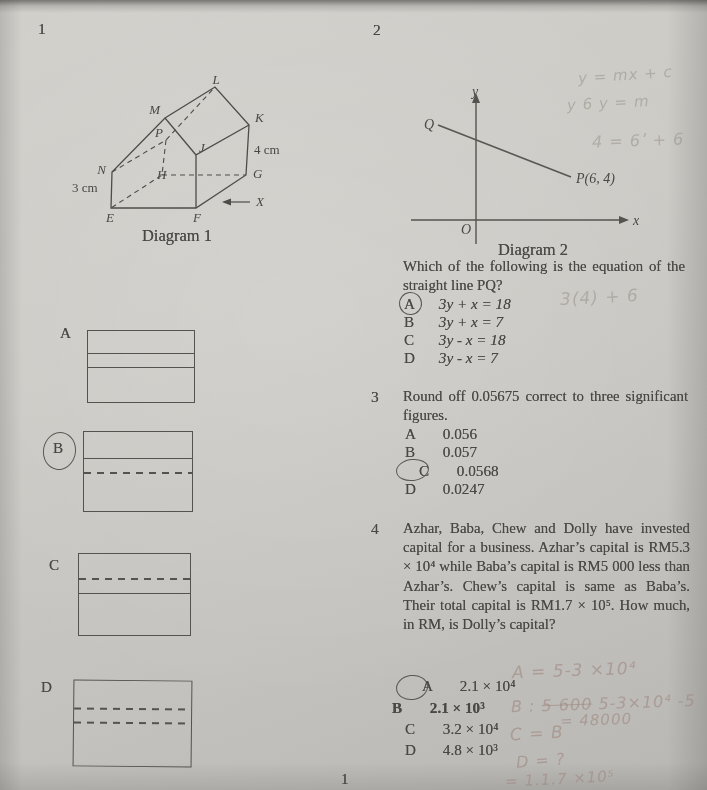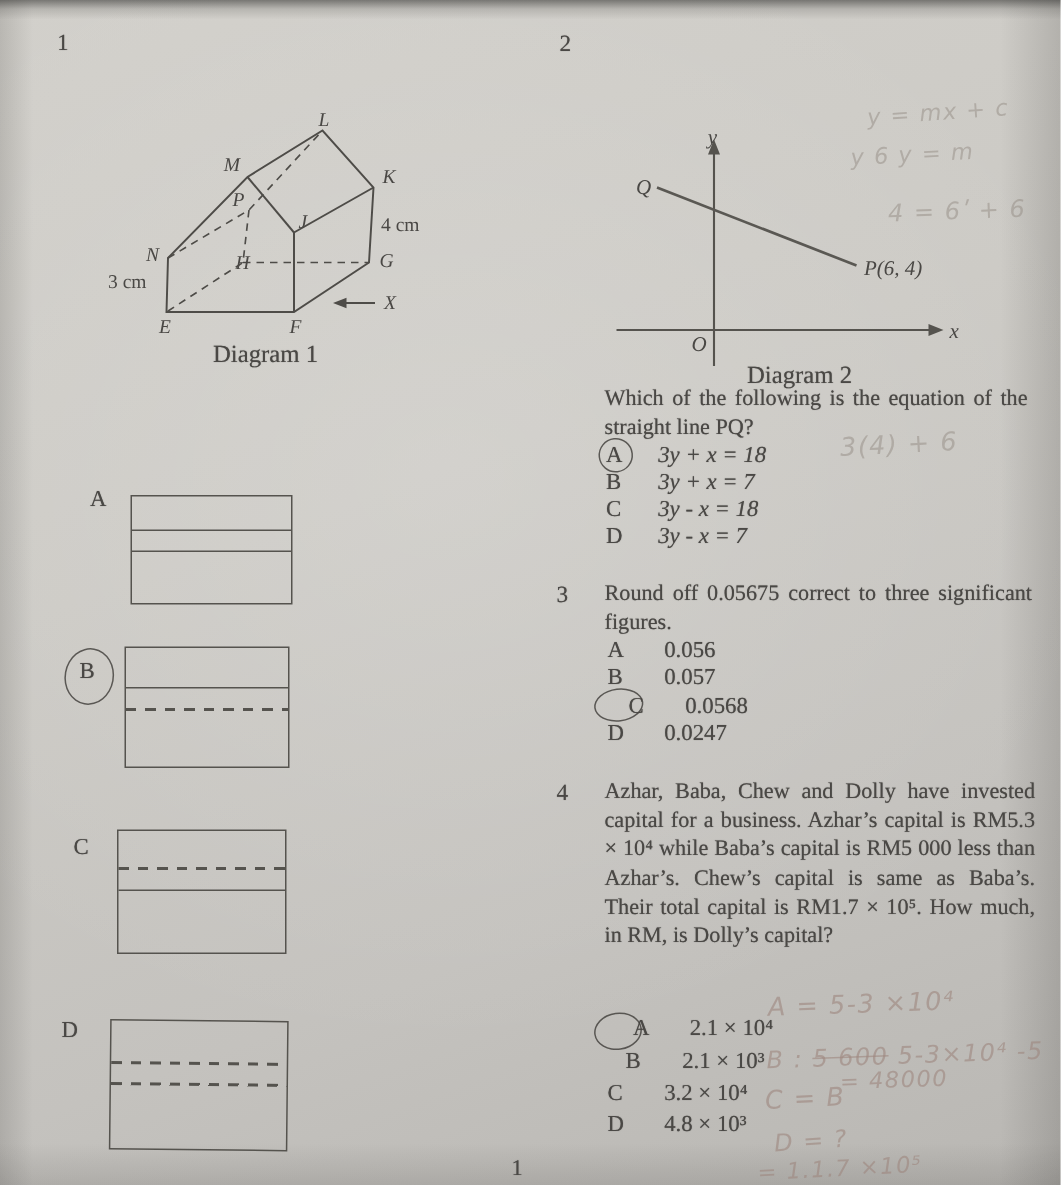--- a/index.html
+++ b/index.html
@@ -163,21 +163,21 @@
   </div>
 
   <div class="qnum print" style="left:371px; top:520px;">4</div>
   <div class="qpara print" style="left:403px; top:519px; width:287px;">Azhar, Baba, Chew and Dolly have invested capital for a business. Azhar’s capital is RM5.3 × 10⁴ while Baba’s capital is RM5 000 less than Azhar’s. Chew’s capital is same as Baba’s. Their total capital is RM1.7 × 10⁵. How much, in RM, is Dolly’s capital?</div>
 
   <div class="optrow print" style="left:422px; top:676px;">
     <span class="optletter" style="width:34px; display:inline-block;">A</span>
     <span class="optval">2.1 × 10⁴</span>
   </div>
   <div class="circlemark" style="left:396px; top:675px; width:30px; height:23px; transform:rotate(-8deg);"></div>
-  <div class="optrow print" style="left:417px; top:698px;">
+  <div class="optrow print" style="left:392px; top:698px;font-weight:bold;">
     <span class="optletter" style="width:34px; display:inline-block;">B</span>
     <span class="optval">2.1 × 10³</span>
   </div>
   <div class="optrow print" style="left:405px; top:719px;">
     <span class="optletter" style="width:34px; display:inline-block;">C</span>
     <span class="optval">3.2 × 10⁴</span>
   </div>
   <div class="optrow print" style="left:405px; top:740px;">
     <span class="optletter" style="width:34px; display:inline-block;">D</span>
     <span class="optval">4.8 × 10³</span>

